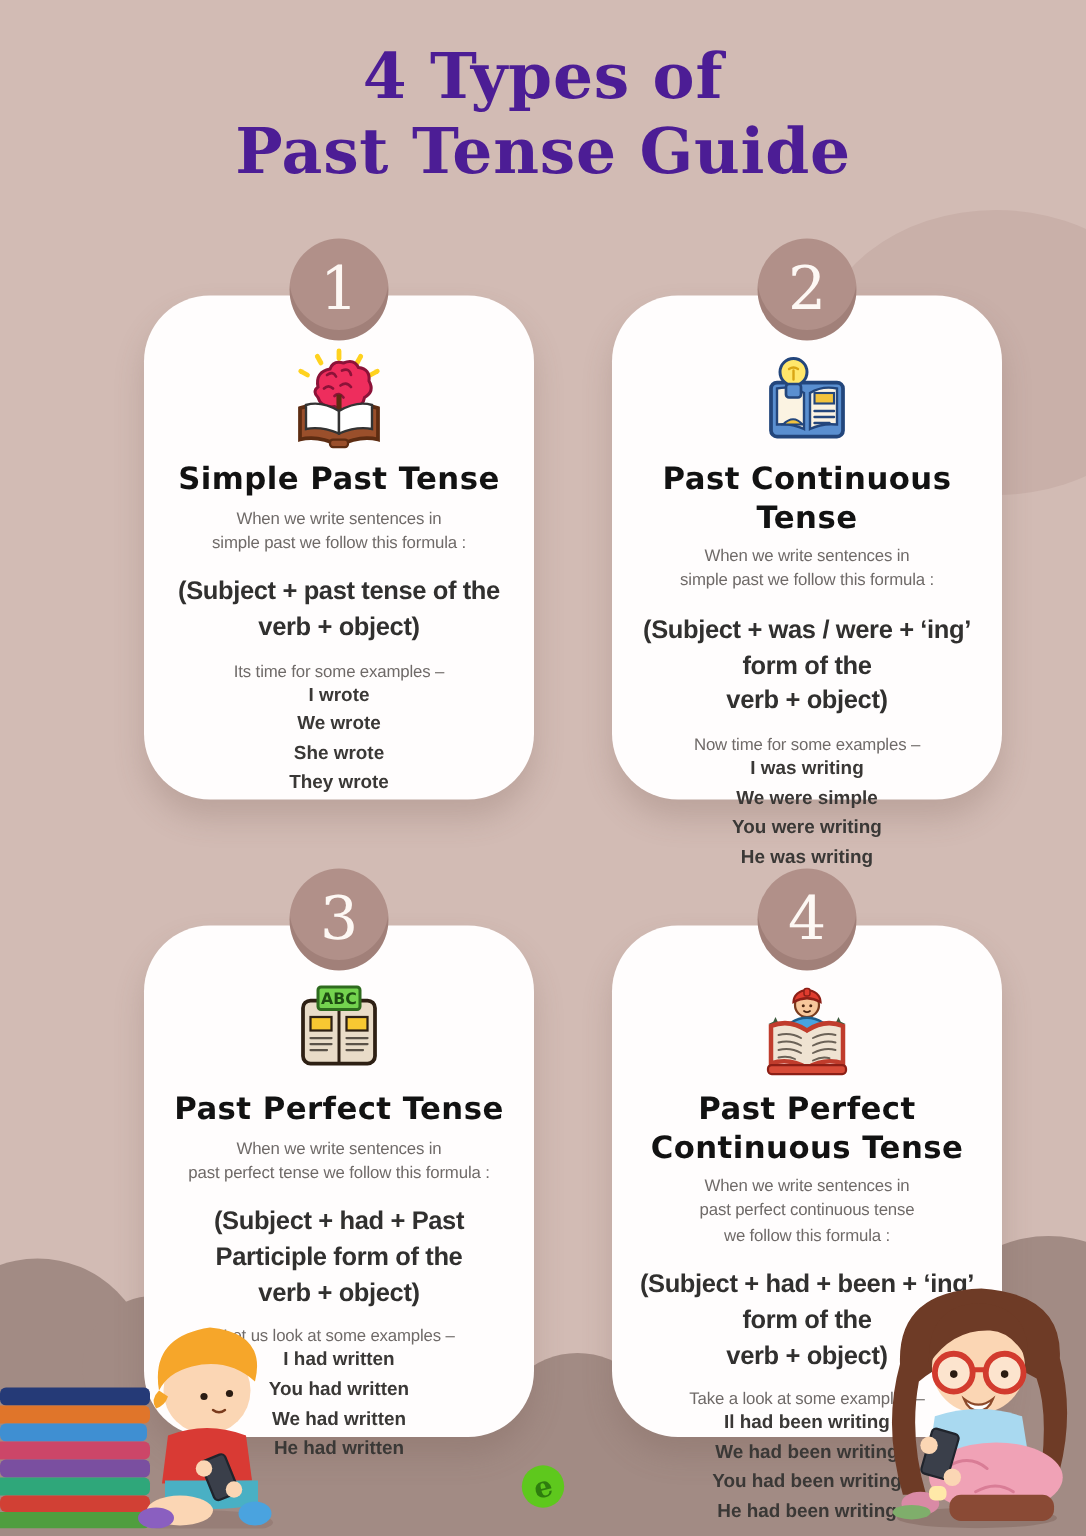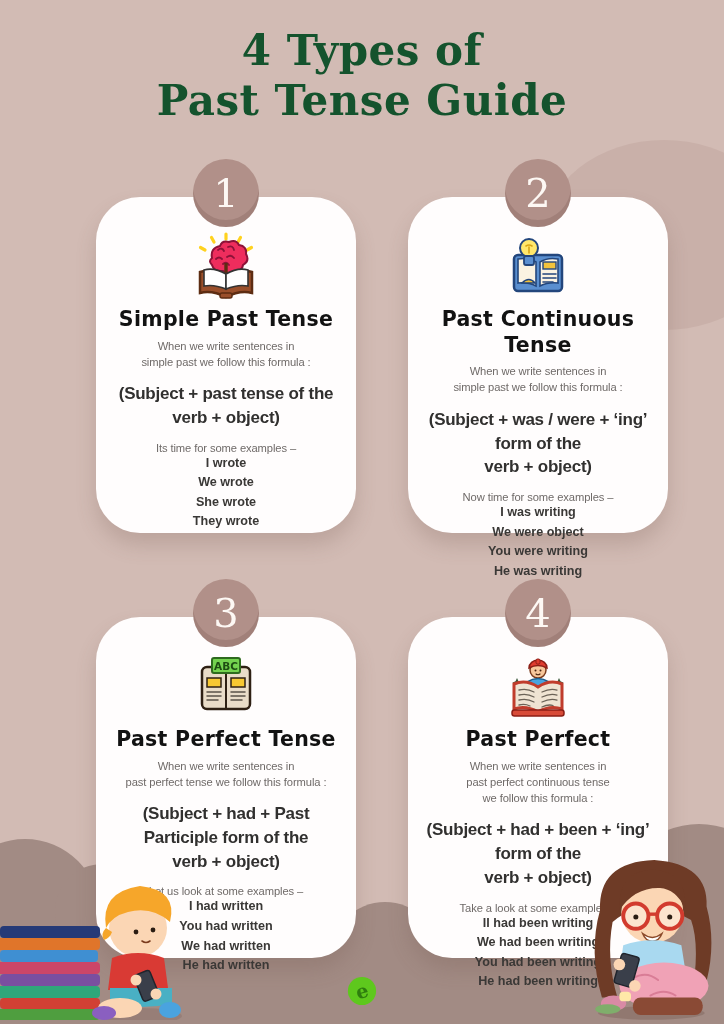--- a/index.html
+++ b/index.html
@@ -23,21 +23,21 @@
   .bump-r2 { width:170px; height:170px; right:-60px; bottom:30px; }
   .midbump { position:absolute; border-radius:50%; background:#bba29b; }
   .midbump-1 { width:90px; height:90px; left:100px; bottom:115px; }
   .midbump-2 { width:70px; height:70px; left:175px; bottom:95px; }
   .midbump-3 { width:95px; height:95px; right:70px; bottom:140px; }
   .midbump-4 { width:75px; height:75px; right:160px; bottom:105px; }
 
   
   .page-title { position:absolute; top:26px; left:0; width:100%; text-align:center;
     font-family:"DejaVu Serif","Liberation Serif",serif; font-weight:bold;
-    font-size:42px; line-height:1.2; color:#14532d; letter-spacing:0.5px; z-index:2; }
+    font-size:42px; line-height:1.2; color:#4c1d95; letter-spacing:0.5px; z-index:2; }
 
   
   .card { position:absolute; width:260px; background:#fffdfd; border-radius:44px;
     box-shadow:0 12px 20px rgba(110,80,75,0.22); text-align:center; z-index:3; padding:0 8px; }
   .card-1 { left:96px;  top:197px; height:336px; }
   .card-2 { left:408px; top:197px; height:336px; }
   .card-3 { left:96px;  top:617px; height:341px; }
   .card-4 { left:408px; top:617px; height:341px; }
 
   .badge { position:absolute; top:-38px; left:50%; transform:translateX(-50%);
@@ -163,21 +163,21 @@
       <span>When we write sentences in</span><br>
       <span>simple past we follow this formula :</span>
     </p>
     <p class="formula">
       <span>(Subject + was / were + ‘ing’ form of the</span><br>
       <span>verb + object)</span>
     </p>
     <p class="lead">Now time for some examples –</p>
     <div class="examples">
       <div>I was writing</div>
-      <div>We were object</div>
+      <div>We were simple</div>
       <div>You were writing</div>
       <div>He was writing</div>
     </div>
   </section>
 
   <section class="card card-3">
     <div class="badge">
       <span>3</span>
     </div>
     <div class="card-icon">
@@ -242,20 +242,21 @@
           <path d="M40 41 q8 -4 15 -2"></path>
             <path d="M40 46 q8 -4 15 -2"></path>
             <path d="M40 51 q8 -4 15 -2"></path>
             <path d="M40 56 q6 -3 11 -1.5"></path>
         </g>
         <rect x="10" y="59" width="52" height="6" rx="2.5" fill="#d84b38" stroke="#8c1f16" stroke-width="1.5"></rect>
       </svg>
     </div>
     <h2 class="card-title">
       <span>Past Perfect</span><br>
+      <span>Continuous Tense</span>
     </h2>
     <p class="intro">
       <span>When we write sentences in</span><br>
       <span>past perfect continuous tense</span><br>
       <span>we follow this formula :</span>
     </p>
     <p class="formula">
       <span>(Subject + had + been + ‘ing’ form of the</span><br>
       <span>verb + object)</span>
     </p>

